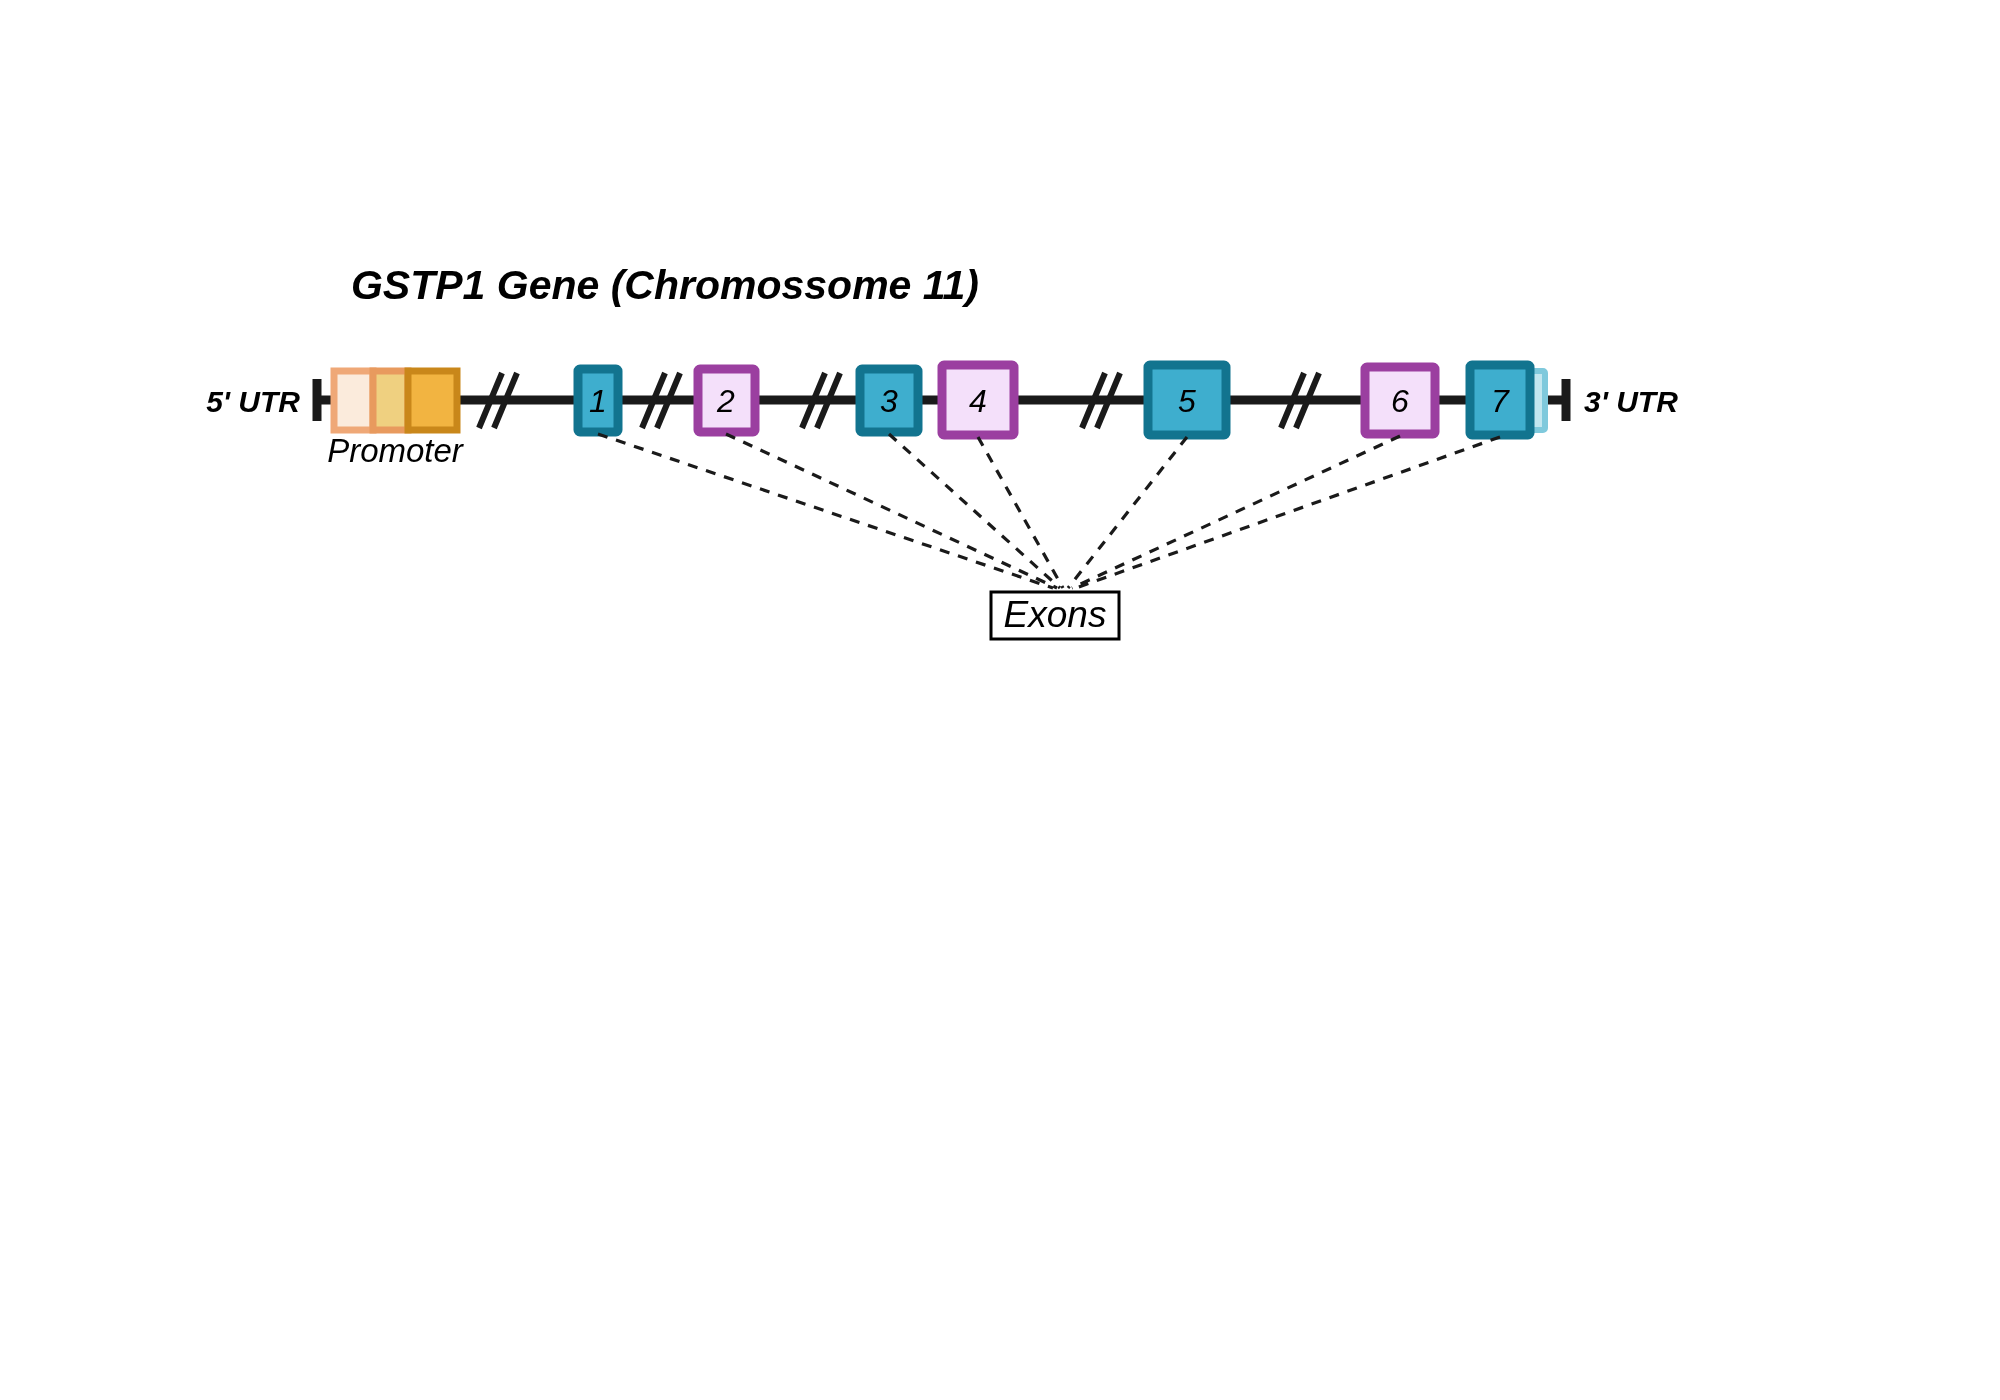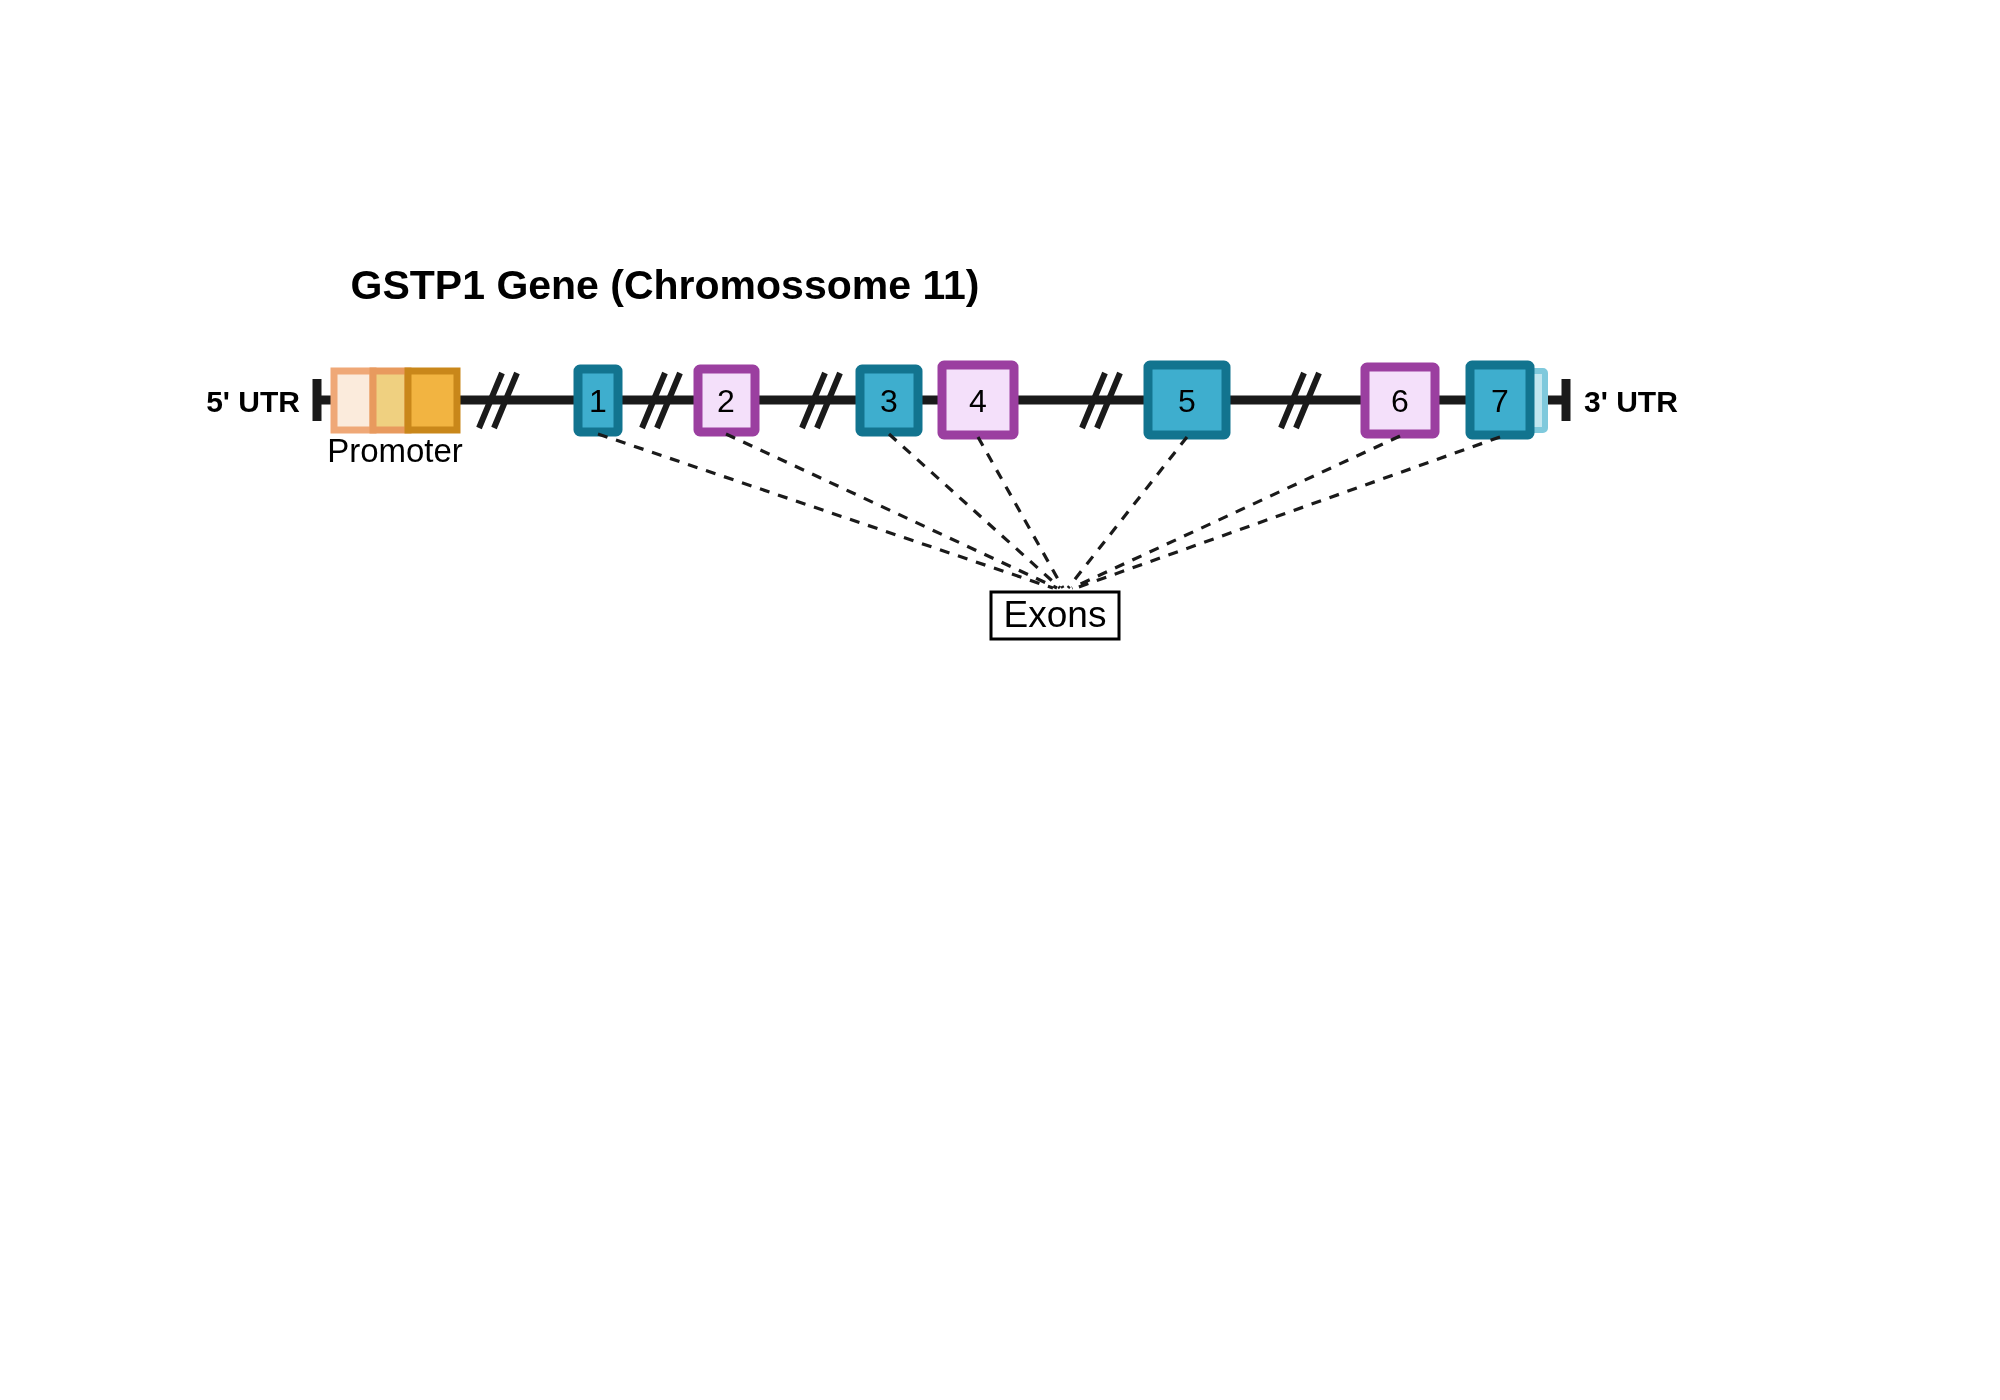--- a/index.html
+++ b/index.html
@@ -12,20 +12,21 @@
     height: 1400px;
     font-family: "Liberation Sans", sans-serif;
     position: relative;
     overflow: hidden;
   }
   #stage {
     position: absolute;
     left: 0; top: 0;
     width: 2000px;
     height: 1400px;
+    font-style: italic;
   }
   #diagram-svg {
     position: absolute;
     left: 0; top: 0;
   }
   .title {
     position: absolute;
     left: 0;
     top: 262px;
     width: 2000px;

